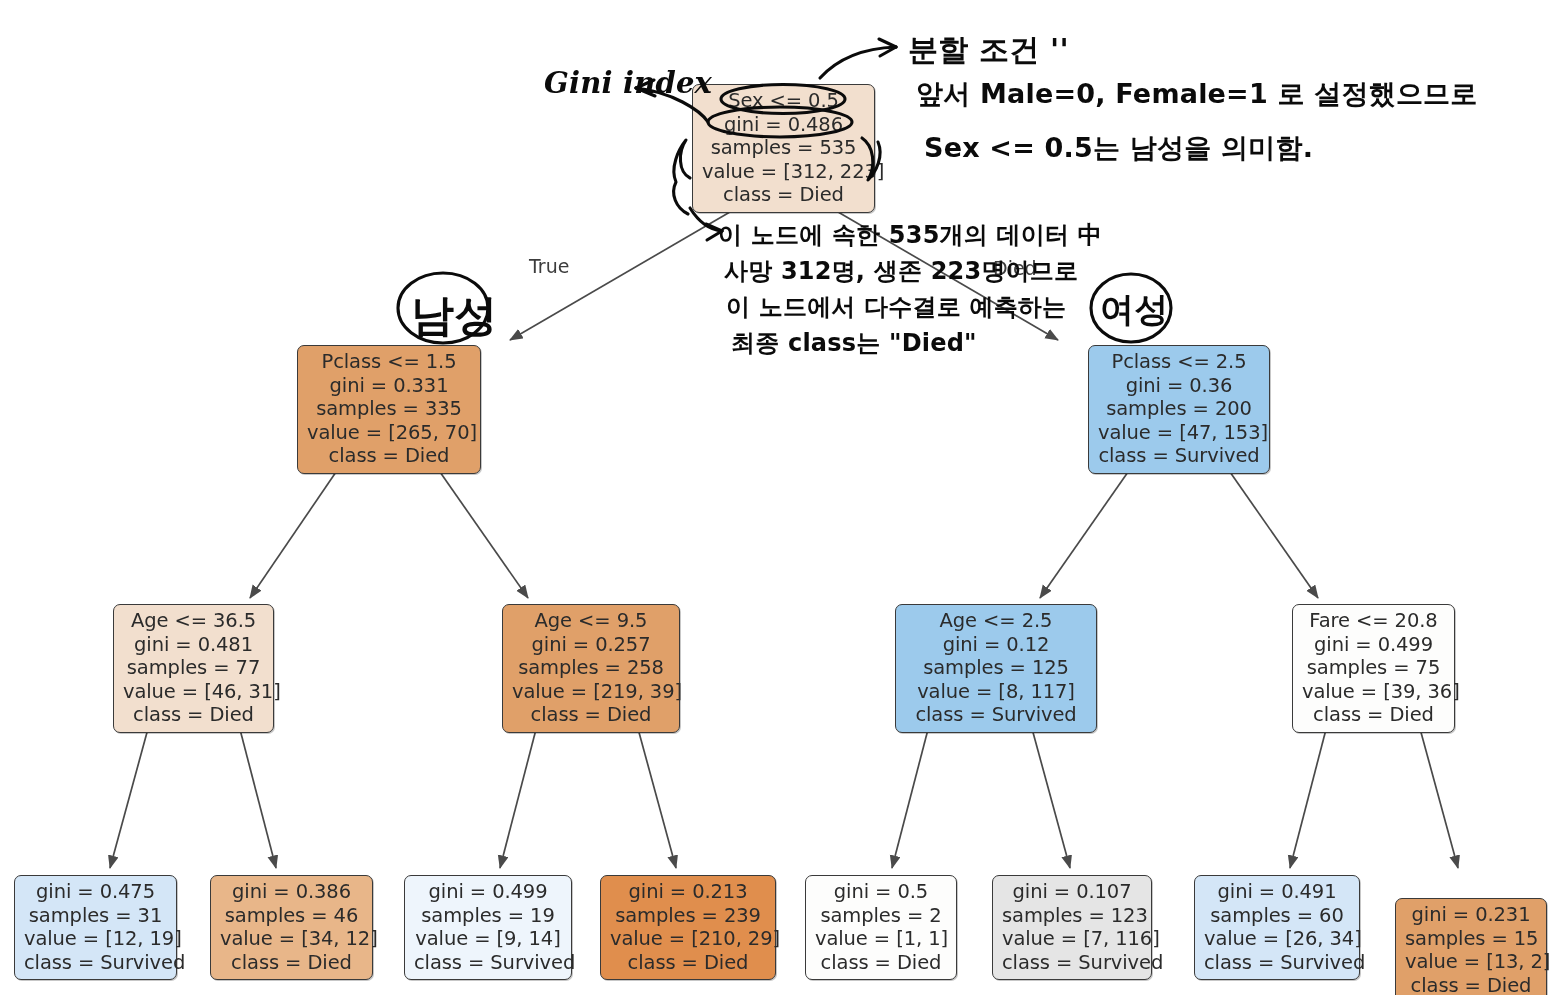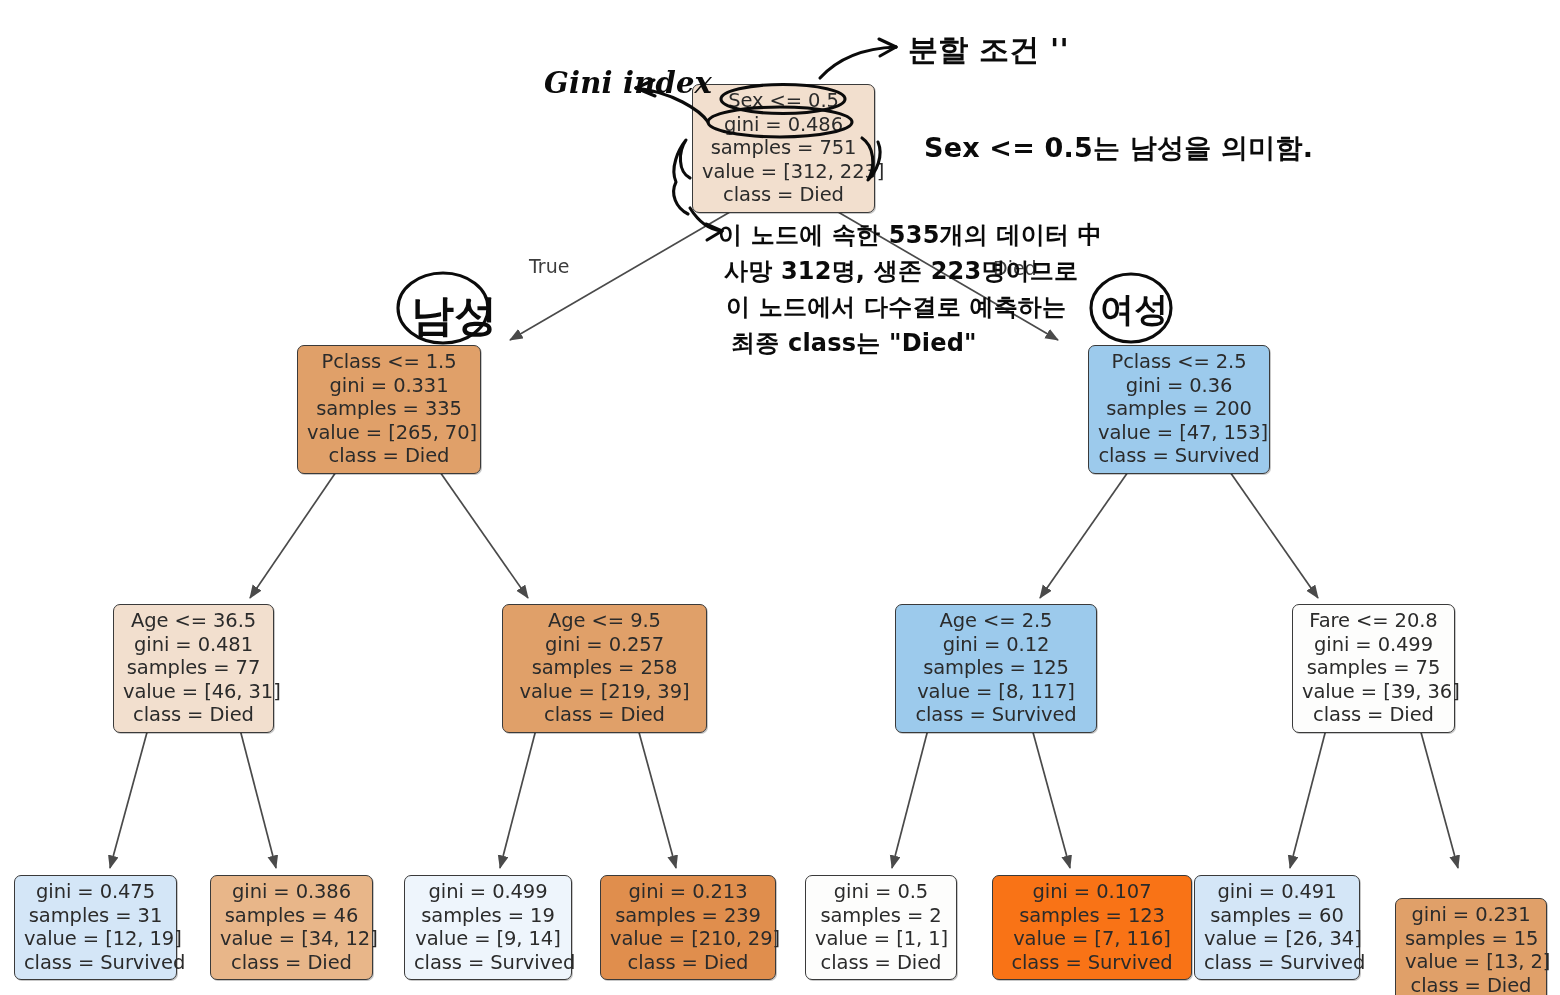--- a/index.html
+++ b/index.html
@@ -87,21 +87,21 @@
       <path d="M 932,714 L 892,868"></path>
       <path d="M 1028,714 L 1070,868"></path>
       <path d="M 1330,714 L 1290,868"></path>
       <path d="M 1416,714 L 1458,868"></path>
     </g>
   </svg>
 
   <div class="node" id="n-root" style="left: 692px; top: 84px; width: 183px; background: rgb(242, 223, 206);">
     <span class="ln">Sex &lt;= 0.5</span>
     <span class="ln">gini = 0.486</span>
-    <span class="ln">samples = 751</span>
+    <span class="ln">samples = 535</span>
     <span class="ln">value = [312, 223]</span>
     <span class="ln">class = Died</span>
   </div>
 
   <div class="node" id="n-L1" style="left: 297px; top: 345px; width: 184px; background: rgb(224, 160, 105);">
     <span class="ln">Pclass &lt;= 1.5</span>
     <span class="ln">gini = 0.331</span>
     <span class="ln">samples = 335</span>
     <span class="ln">value = [265, 70]</span>
     <span class="ln">class = Died</span>
@@ -116,21 +116,21 @@
   </div>
 
   <div class="node" id="n-LL2" style="left: 113px; top: 604px; width: 161px; background: rgb(242, 223, 206);">
     <span class="ln">Age &lt;= 36.5</span>
     <span class="ln">gini = 0.481</span>
     <span class="ln">samples = 77</span>
     <span class="ln">value = [46, 31]</span>
     <span class="ln">class = Died</span>
   </div>
 
-  <div class="node" id="n-LR2" style="left: 502px; top: 604px; width: 205px; background: rgb(224, 160, 105);">
+  <div class="node" id="n-LR2" style="left: 502px; top: 604px; width: 178px; background: rgb(224, 160, 105);">
     <span class="ln">Age &lt;= 9.5</span>
     <span class="ln">gini = 0.257</span>
     <span class="ln">samples = 258</span>
     <span class="ln">value = [219, 39]</span>
     <span class="ln">class = Died</span>
   </div>
 
   <div class="node" id="n-RL2" style="left: 895px; top: 604px; width: 202px; background: rgb(156, 202, 236);">
     <span class="ln">Age &lt;= 2.5</span>
     <span class="ln">gini = 0.12</span>
@@ -170,21 +170,21 @@
     <span class="ln">samples = 239</span>
     <span class="ln">value = [210, 29]</span>
     <span class="ln">class = Died</span>
   </div>
   <div class="node" id="f-4" style="left: 805px; top: 875px; width: 152px; background: rgb(253, 253, 252);">
     <span class="ln">gini = 0.5</span>
     <span class="ln">samples = 2</span>
     <span class="ln">value = [1, 1]</span>
     <span class="ln">class = Died</span>
   </div>
-  <div class="node" id="f-5" style="left: 992px; top: 875px; width: 200px; background: #f97316;">
+  <div class="node" id="f-5" style="left: 992px; top: 875px; width: 160px; background: #e5e5e5;">
     <span class="ln">gini = 0.107</span>
     <span class="ln">samples = 123</span>
     <span class="ln">value = [7, 116]</span>
     <span class="ln">class = Survived</span>
   </div>
   <div class="node" id="f-6" style="left: 1194px; top: 875px; width: 166px; background: rgb(212, 230, 247);">
     <span class="ln">gini = 0.491</span>
     <span class="ln">samples = 60</span>
     <span class="ln">value = [26, 34]</span>
     <span class="ln">class = Survived</span>
@@ -222,20 +222,21 @@
       <path d="M 722,231 L 707,240"></path>
 
       <ellipse cx="443" cy="308" rx="45" ry="35"></ellipse>
 
       <ellipse cx="1131" cy="308" rx="40" ry="34"></ellipse>
     </g>
   </svg>
 
   <div class="hand" style="left:500px; top:66px; font-size:29px;margin-left:44px;">Gini index</div>
   <div class="hand k" style="left:908px; top:30px; font-size:30px; font-weight:700;">분할 조건 ''</div>
+  <div class="hand k" style="left:916px; top:76px; font-size:27px;">앞서 Male=0, Female=1 로 설정했으므로</div>
   <div class="hand k" style="left:924px; top:130px; font-size:27px;">Sex &lt;= 0.5는 남성을 의미함.</div>
 
   <div class="hand k" style="left:718px; top:219px; font-size:24px;">이 노드에 속한 535개의 데이터 中</div>
   <div class="hand k" style="left:724px; top:255px; font-size:24px;">사망 312명, 생존 223명이므로</div>
   <div class="hand k" style="left:726px; top:291px; font-size:24px;">이 노드에서 다수결로 예측하는</div>
   <div class="hand k" style="left:731px; top:327px; font-size:24px;">최종 class는 "Died"</div>
 
   <div class="hand k" style="left:411px; top:287px; font-size:43px;">남성</div>
   <div class="hand k" style="left:1100px; top:287px; font-size:34px;">여성</div>
 

